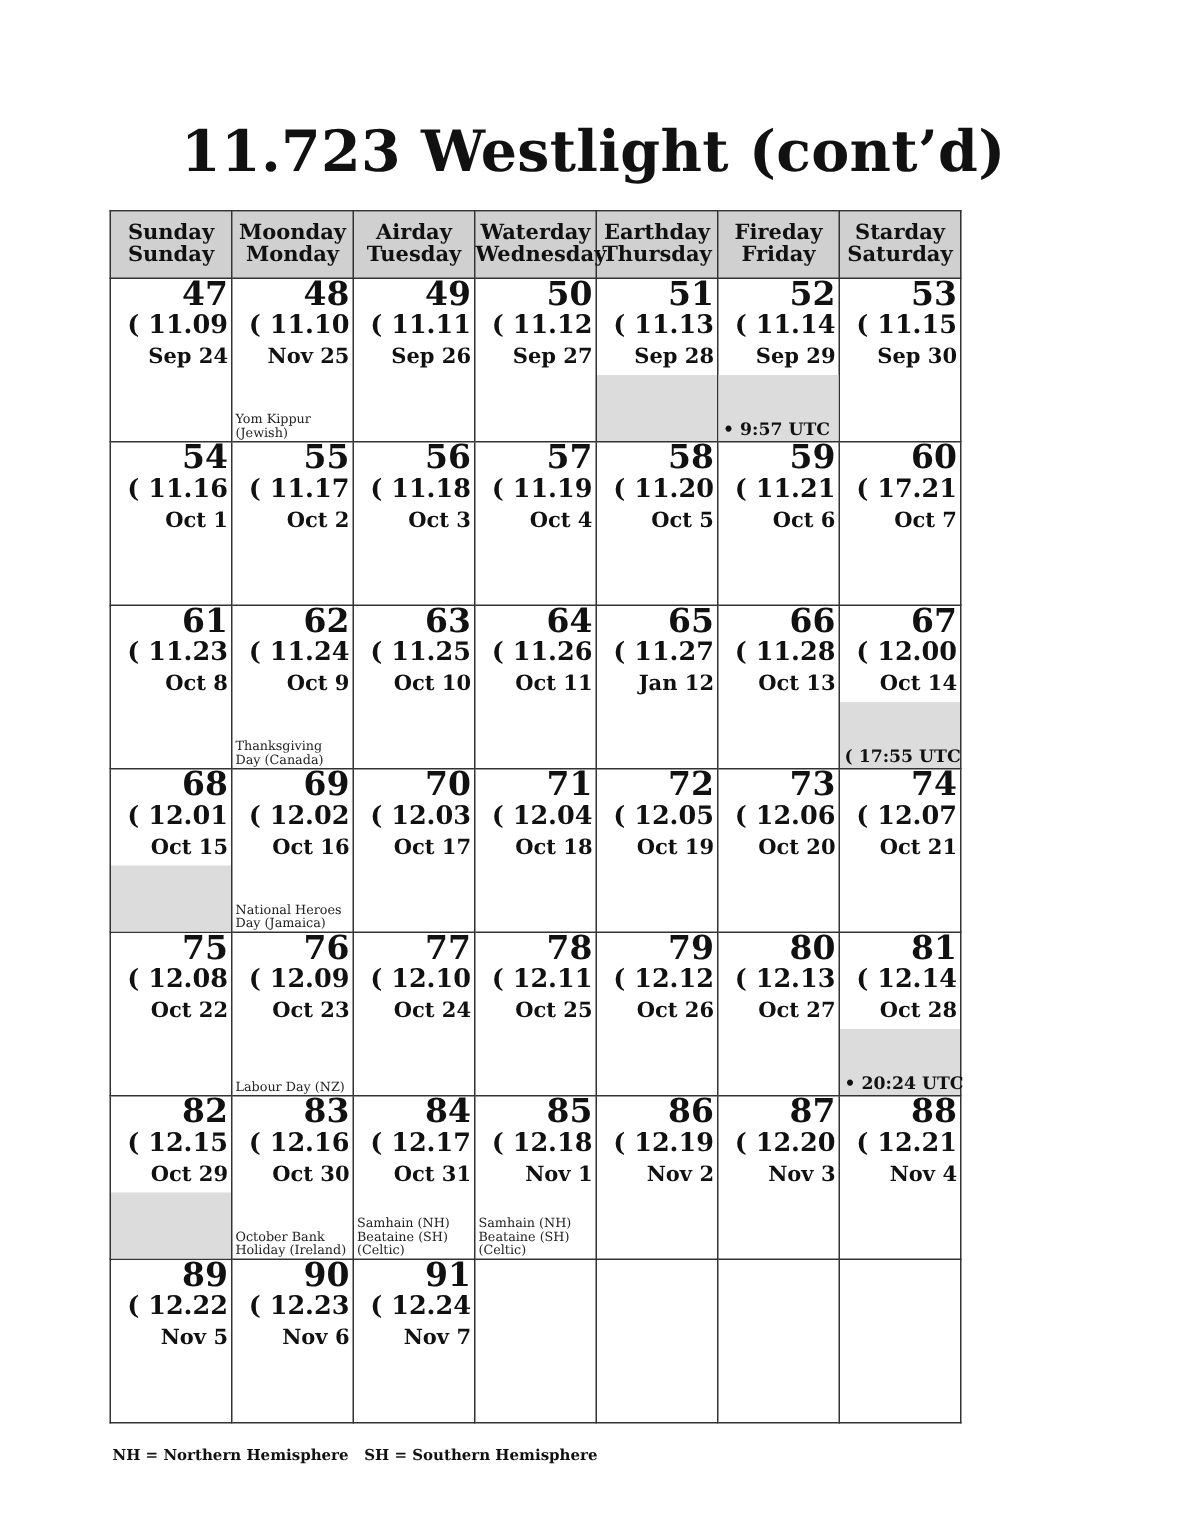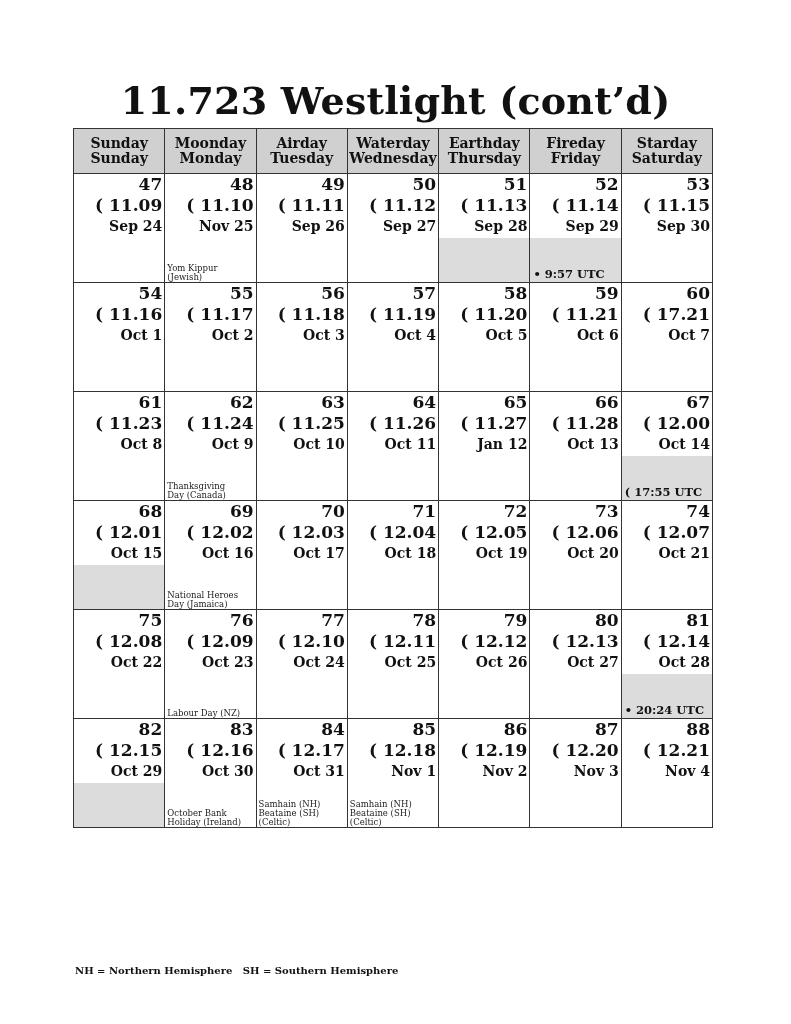--- a/index.html
+++ b/index.html
@@ -1,22 +1,22 @@
 <!DOCTYPE html>
 <html><head>
 <meta charset="utf-8">
 <style>
   html, body { margin: 0; padding: 0; background: #ffffff; }
   body { width: 791px; height: 1024px; position: relative; font-family: "DejaVu Serif", "Liberation Serif", serif; color: #111; }
   .title { position: absolute; left: 0; top: 78px; width: 791px; text-align: center; font-size: 38px; font-weight: bold; letter-spacing: 0.2px; }
-  table.cal { position: absolute; left: 73px; top: 128px; border-collapse: collapse; table-layout: fixed; width: 640px; }
+  table.cal { position: absolute; left: 73px; top: 140px; border-collapse: collapse; table-layout: fixed; width: 568px; }
   table.cal th, table.cal td { border: 1.5px solid #333; padding: 0; }
   table.cal th { background: #d0d0d0; height: 44px; font-size: 14px; font-weight: bold; line-height: 15px; text-align: center; vertical-align: middle; }
   table.cal td { height: 108px; vertical-align: top; position: relative; text-align: right; }
-  .dnum { font-size: 17px; font-weight: bold; line-height: 20px; padding-right: 2px; }
+  .dnum { font-size: 22px; font-weight: bold; line-height: 20px; padding-right: 2px; }
   .lunar { font-size: 17px; font-weight: bold; line-height: 22px; padding-right: 2px; white-space: nowrap; }
   .greg { font-size: 14px; font-weight: bold; line-height: 20px; padding-right: 2px; }
   .shade { position: absolute; left: 0; right: 0; top: 64px; bottom: 0; background: #dcdcdc; }
   .note { position: absolute; left: 2px; bottom: 0; font-size: 8.5px; font-weight: normal; line-height: 9px; text-align: left; color: #222; }
   .moon { position: absolute; left: 3px; bottom: 1px; font-size: 11.5px; font-weight: bold; text-align: left; white-space: nowrap; }
   .footer { position: absolute; left: 75px; top: 965px; font-size: 10px; font-weight: bold; }
 </style>
 </head>
 <body>
 
@@ -287,16 +287,37 @@
           <div class="dnum" style="position: relative;">87</div>
           <div class="lunar" style="position: relative;">( 12.20</div>
           <div class="greg" style="position: relative;">Nov 3</div>
         </td>
         <td>
           <div class="dnum" style="position: relative;">88</div>
           <div class="lunar" style="position: relative;">( 12.21</div>
           <div class="greg" style="position: relative;">Nov 4</div>
         </td>
       </tr>
+      <tr>
+        <td>
+          <div class="dnum" style="position: relative;">89</div>
+          <div class="lunar" style="position: relative;">( 12.22</div>
+          <div class="greg" style="position: relative;">Nov 5</div>
+        </td>
+        <td>
+          <div class="dnum" style="position: relative;">90</div>
+          <div class="lunar" style="position: relative;">( 12.23</div>
+          <div class="greg" style="position: relative;">Nov 6</div>
+        </td>
+        <td>
+          <div class="dnum" style="position: relative;">91</div>
+          <div class="lunar" style="position: relative;">( 12.24</div>
+          <div class="greg" style="position: relative;">Nov 7</div>
+        </td>
+        <td></td>
+        <td></td>
+        <td></td>
+        <td></td>
+      </tr>
     </tbody>
 </table>
 
 <div class="footer" style="white-space:pre;">NH = Northern Hemisphere   SH = Southern Hemisphere</div>
 
 </body></html>

